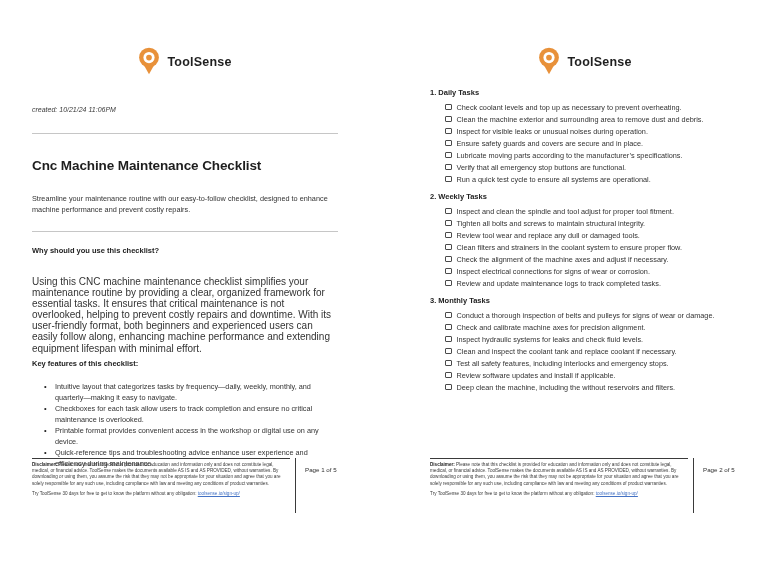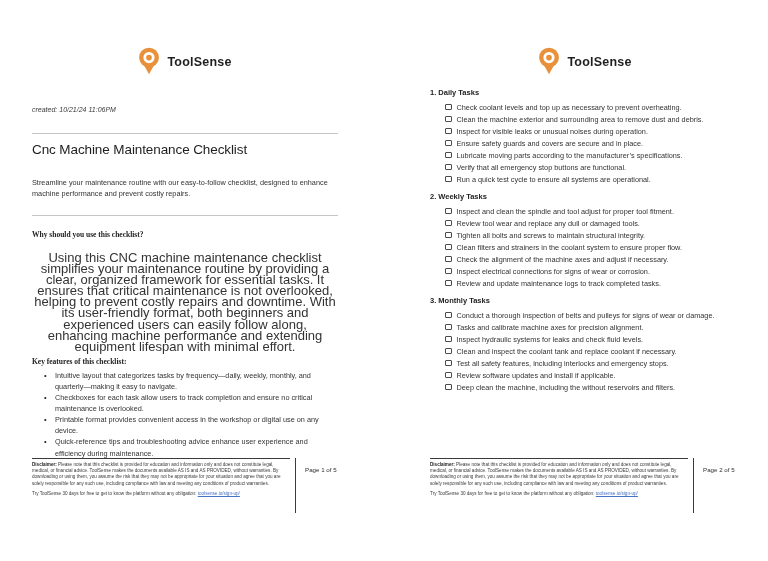--- a/index.html
+++ b/index.html
@@ -13,27 +13,27 @@
   
   .logo-block { display:flex; justify-content:center; align-items:center; gap:7px; padding-top:45px; height:78px; }
   .logo-icon svg { display:block; }
   .wordmark { font-size:12.5px; font-weight:bold; color:#1f1f1f; letter-spacing:0.2px; }
 
   
   .created-line { margin-top:27px; font-size:7px; font-style:italic; color:#3c3c3c; line-height:9px; }
   .rule { border:none; border-top:1px solid #c6c6c6; height:0; }
   .rule-1 { margin-top:19px; }
   .rule-2 { margin-top:16px; }
-  .doc-title { margin-top:8px; font-size:13.5px; font-weight:normal; color:#1e1e1e; line-height:16px; letter-spacing:-0.1px; }
+  .doc-title { margin-top:24px; font-size:13.5px; font-weight:bold; color:#1e1e1e; line-height:16px; letter-spacing:-0.1px; }
   .doc-subtitle { margin-top:19px; font-size:7.3px; line-height:11px; color:#333; }
-  .section-heading { font-size:7.5px; font-weight:bold; color:#222; line-height:10px;font-family:Liberation Serif, serif; }
+  .section-heading { font-size:7.5px; font-weight:bold; color:#222; line-height:10px; }
   .h-why { margin-top:14px; }
-  .why-body { margin-top:12px; font-size:13px; line-height:11.1px; color:#333;text-align:center; }
+  .why-body { margin-top:20px; font-size:10px; line-height:11.1px; color:#333; }
   .h-features { margin-top:5px; }
-  .features-list { margin-top:3px; list-style:none; }
+  .features-list { margin-top:12px; list-style:none; }
   .features-list li { position:relative; padding-left:23px; font-size:7.3px; line-height:11.1px; color:#333; }
   .features-list li::before { content:"\2022"; position:absolute; left:12px; top:0; font-size:7.5px; color:#222; }
 
   
   .task-sections { margin-top:10px; }
   .task-section { margin-top:7px; }
   .task-section:first-child { margin-top:0; }
   .task-heading { font-size:7.5px; font-weight:bold; color:#222; line-height:10px; margin-bottom:3px; }
   .task-row { display:flex; align-items:center; height:12px; padding-left:15px; white-space:nowrap; }
   .checkbox { flex:0 0 auto; width:6.5px; height:6.5px; border:1px solid #4a4a4a; border-radius:1px; background:#fff; margin-right:5px; }
@@ -138,25 +138,25 @@
         </div>
       </div>
       <div class="task-section">
         <div class="task-heading">2. Weekly Tasks</div>
         <div class="task-row">
           <span class="checkbox"></span>
           <span class="task-label">Inspect and clean the spindle and tool adjust for proper tool fitment.</span>
         </div>
         <div class="task-row">
           <span class="checkbox"></span>
+          <span class="task-label">Tighten all bolts and screws to maintain structural integrity.</span>
+        </div>
+        <div class="task-row">
+          <span class="checkbox"></span>
           <span class="task-label">Review tool wear and replace any dull or damaged tools.</span>
-        </div>
-        <div class="task-row">
-          <span class="checkbox"></span>
-          <span class="task-label">Tighten all bolts and screws to maintain structural integrity.</span>
         </div>
         <div class="task-row">
           <span class="checkbox"></span>
           <span class="task-label">Clean filters and strainers in the coolant system to ensure proper flow.</span>
         </div>
         <div class="task-row">
           <span class="checkbox"></span>
           <span class="task-label">Check the alignment of the machine axes and adjust if necessary.</span>
         </div>
         <div class="task-row">
@@ -169,21 +169,21 @@
         </div>
       </div>
       <div class="task-section">
         <div class="task-heading">3. Monthly Tasks</div>
         <div class="task-row">
           <span class="checkbox"></span>
           <span class="task-label">Conduct a thorough inspection of belts and pulleys for signs of wear or damage.</span>
         </div>
         <div class="task-row">
           <span class="checkbox"></span>
-          <span class="task-label">Tasks and calibrate machine axes for precision alignment.</span>
+          <span class="task-label">Check and calibrate machine axes for precision alignment.</span>
         </div>
         <div class="task-row">
           <span class="checkbox"></span>
           <span class="task-label">Inspect hydraulic systems for leaks and check fluid levels.</span>
         </div>
         <div class="task-row">
           <span class="checkbox"></span>
           <span class="task-label">Clean and inspect the coolant tank and replace coolant if necessary.</span>
         </div>
         <div class="task-row">

